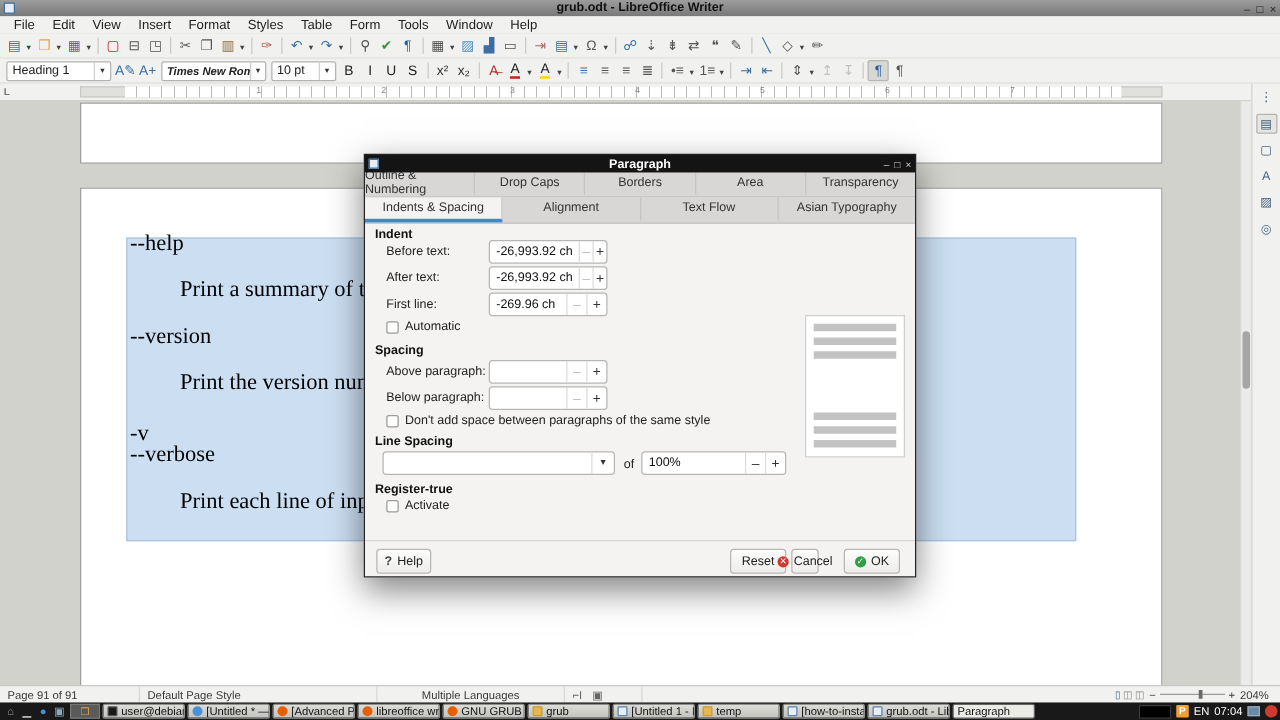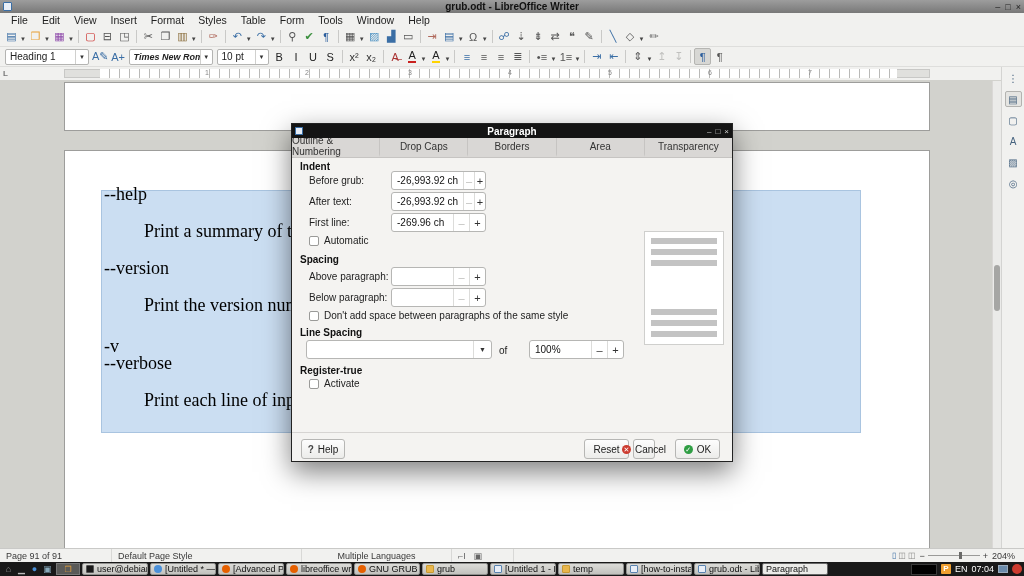--- a/index.html
+++ b/index.html
@@ -426,25 +426,32 @@
     </span>
   </div>
   <div class="tabrow tabrow1">
 
   <span class="dtab">Outline &amp; Numbering</span>
       <span class="dtab">Drop Caps</span>
       <span class="dtab">Borders</span>
       <span class="dtab">Area</span>
       <span class="dtab">Transparency</span>
     </div>
+  <div class="tabrow tabrow2">
+
+  <span class="dtab active" id="activeTab" style="border-bottom-color: rgb(66, 134, 200);">Indents &amp; Spacing</span>
+      <span class="dtab" id="activeTab">Alignment</span>
+      <span class="dtab" id="activeTab">Text Flow</span>
+      <span class="dtab" id="activeTab">Asian Typography</span>
+    </div>
 
   <div class="dlg-body">
     <span class="sect" style="top:3px">Indent</span>
 
-    <span class="flbl" style="top:17px">Before grub:</span>
+    <span class="flbl" style="top:17px">Before text:</span>
     <span class="spin" style="left:99px;top:13px;width:95px">
       <span class="val">-26,993.92 ch</span>
       <span class="sbtn dim">–</span>
       <span class="sbtn">+</span>
     </span>
 
     <span class="flbl" style="top:38px">After text:</span>
     <span class="spin" style="left:99px;top:34px;width:95px">
       <span class="val">-26,993.92 ch</span>
       <span class="sbtn dim">–</span>
@@ -484,21 +491,21 @@
       <span>Don't add space between paragraphs of the same style</span>
     </span>
 
     <span class="sect" style="top:169px">Line Spacing</span>
 
     <span class="dlgcombo" style="top:182px">
       <span class="cval"></span>
       <span class="carr">▼</span>
     </span>
     <span class="oflbl" style="top:187px">of</span>
-    <span class="spin" style="left:237px;top:182px;width:95px">
+    <span class="spin" style="left:221px;top:182px;width:116px">
       <span class="val">100%</span>
       <span class="sbtn">–</span>
       <span class="sbtn">+</span>
     </span>
 
     <span class="sect" style="top:207px">Register-true</span>
     <span class="chk" style="left:17px;top:220px">
       <span class="box"></span>
       <span>Activate</span>
     </span>

